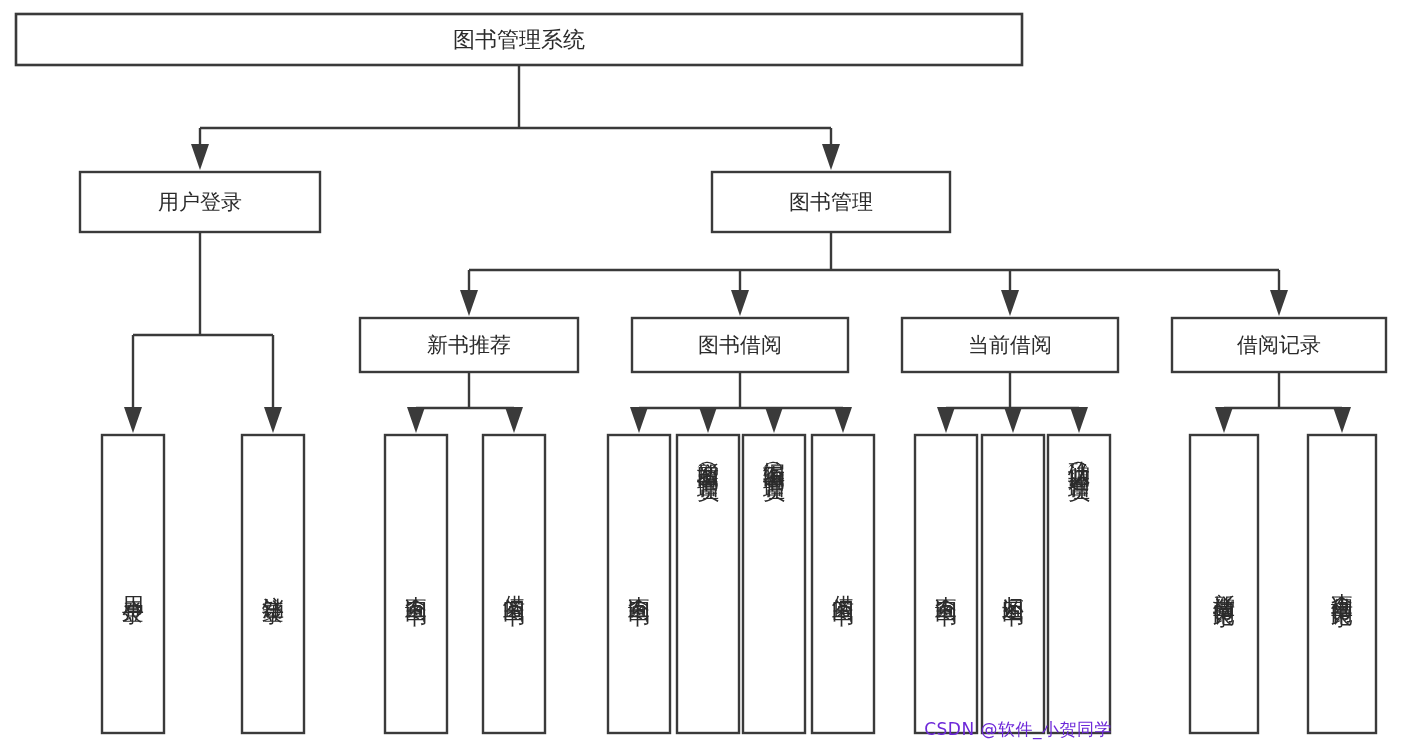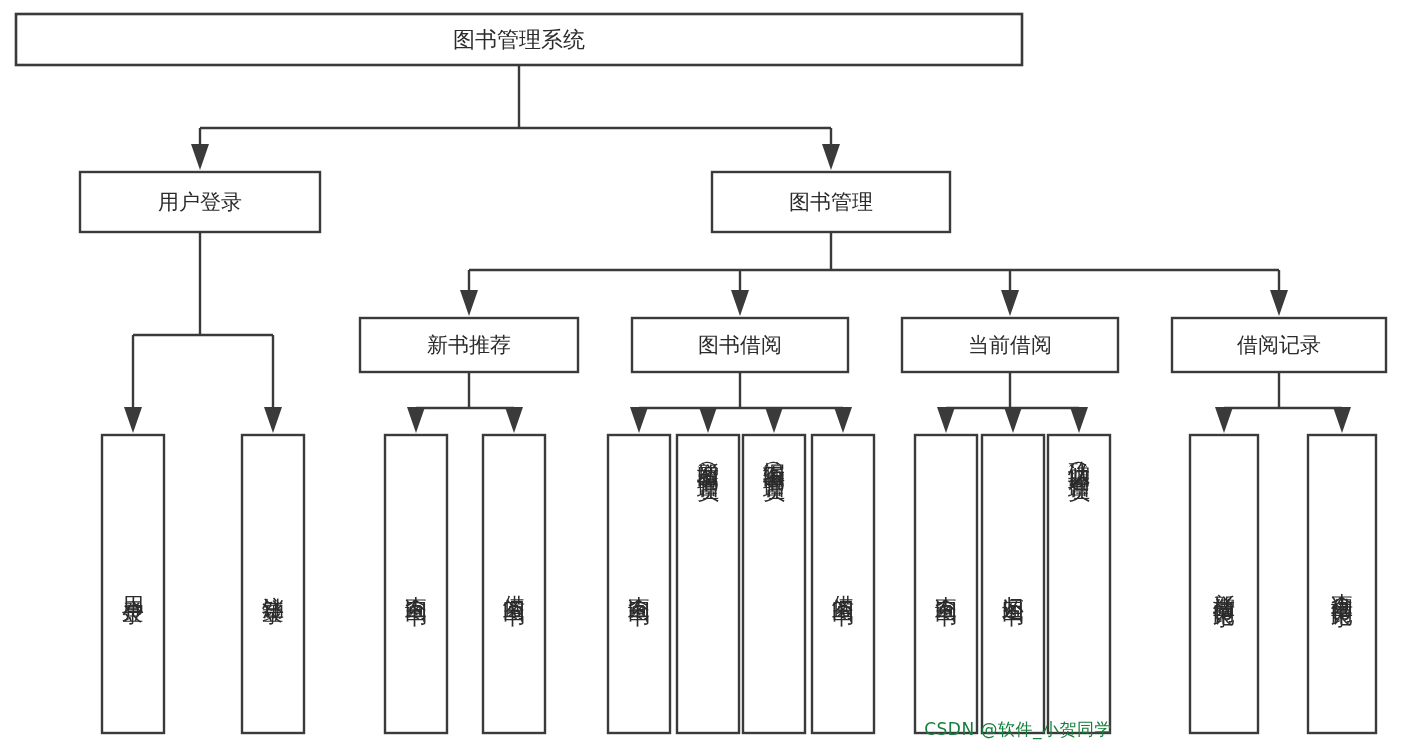--- a/index.html
+++ b/index.html
@@ -69,21 +69,21 @@
     letter-spacing: 3px;
     color: #2b2b2b;
     white-space: nowrap;
   }
   .watermark {
     position: absolute;
     right: 10px;
     bottom: 6px;
     font-family: "DejaVu Sans", "Liberation Sans", sans-serif;
     font-size: 17px;
-    color: #15803d;
+    color: #6d28d9;
     letter-spacing: 0.5px;
     white-space: nowrap;
   }
 </style>
 </head>
 <body>
 
 <div id="diagram-root">
   <svg id="tree" viewBox="0 0 1405 747">
     <g id="edges-layer">

